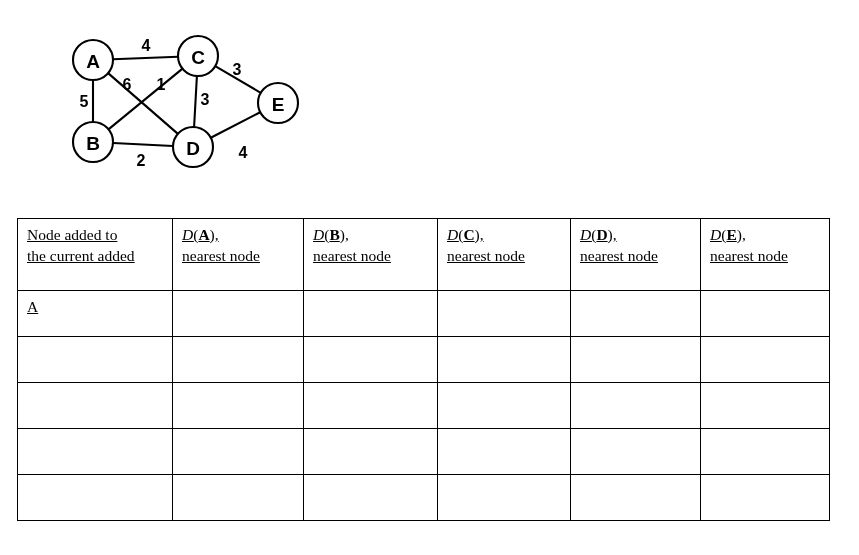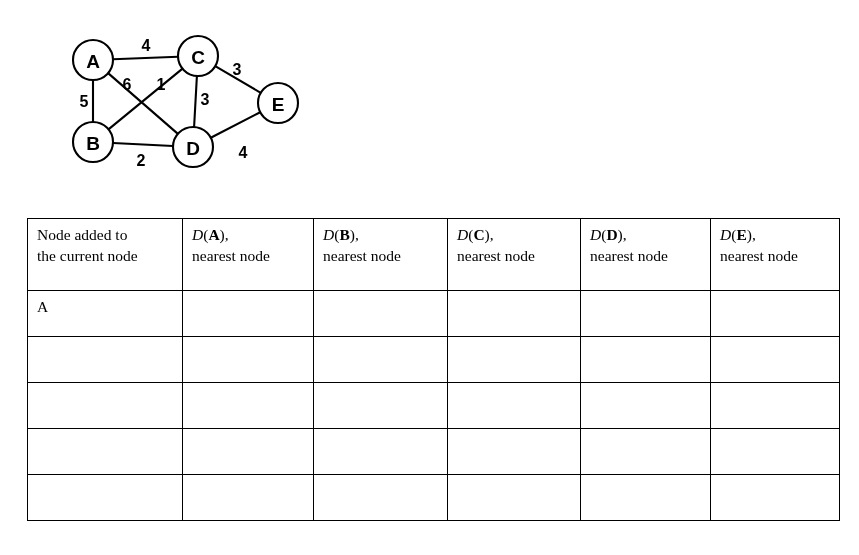--- a/index.html
+++ b/index.html
@@ -51,25 +51,26 @@
     font-weight: bold;
     font-size: 16px;
     fill: #000000;
     text-anchor: middle;
     dominant-baseline: central;
   }
 
   
   #dijkstra-table {
     position: absolute;
-    left: 27px;
+    left: 17px;
     top: 218px;
     width: 812px;
     border-collapse: collapse;
     table-layout: fixed;
+    text-decoration: underline;
   }
   #dijkstra-table td,
   #dijkstra-table th {
     border: 1.4px solid #000000;
     vertical-align: top;
     padding: 5px 0 5px 9px;
     text-align: left;
     font-weight: normal;
     font-size: 15.5px;
     line-height: 1.38;
@@ -150,21 +151,21 @@
       <col class="col-da">
       <col class="col-db">
     <col class="col-dc">
       <col class="col-dd">
       <col class="col-de">
   </colgroup>
   <thead>
     <tr id="header-row">
         <td>
           <span class="hdr-line1">Node added to</span>
-          <span class="hdr-line2">the current node</span>
+          <span class="hdr-line2">the current added</span>
         </td>
         <td>
           <span class="hdr-line1"><span class="d-italic">D</span>(<span class="node-bold">A</span>),</span>
           <span class="hdr-line2">nearest node</span>
         </td>
         <td>
           <span class="hdr-line1"><span class="d-italic">D</span>(<span class="node-bold">B</span>),</span>
           <span class="hdr-line2">nearest node</span>
         </td>
         <td>

